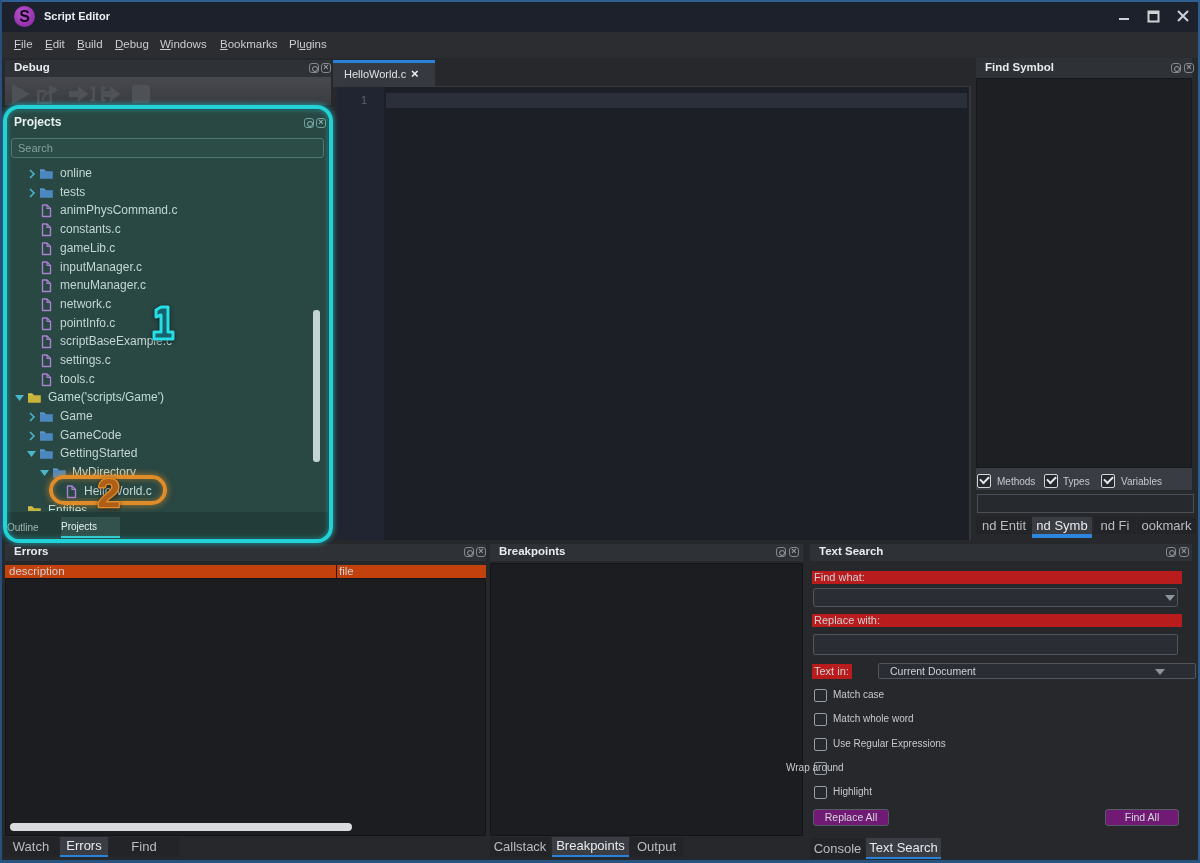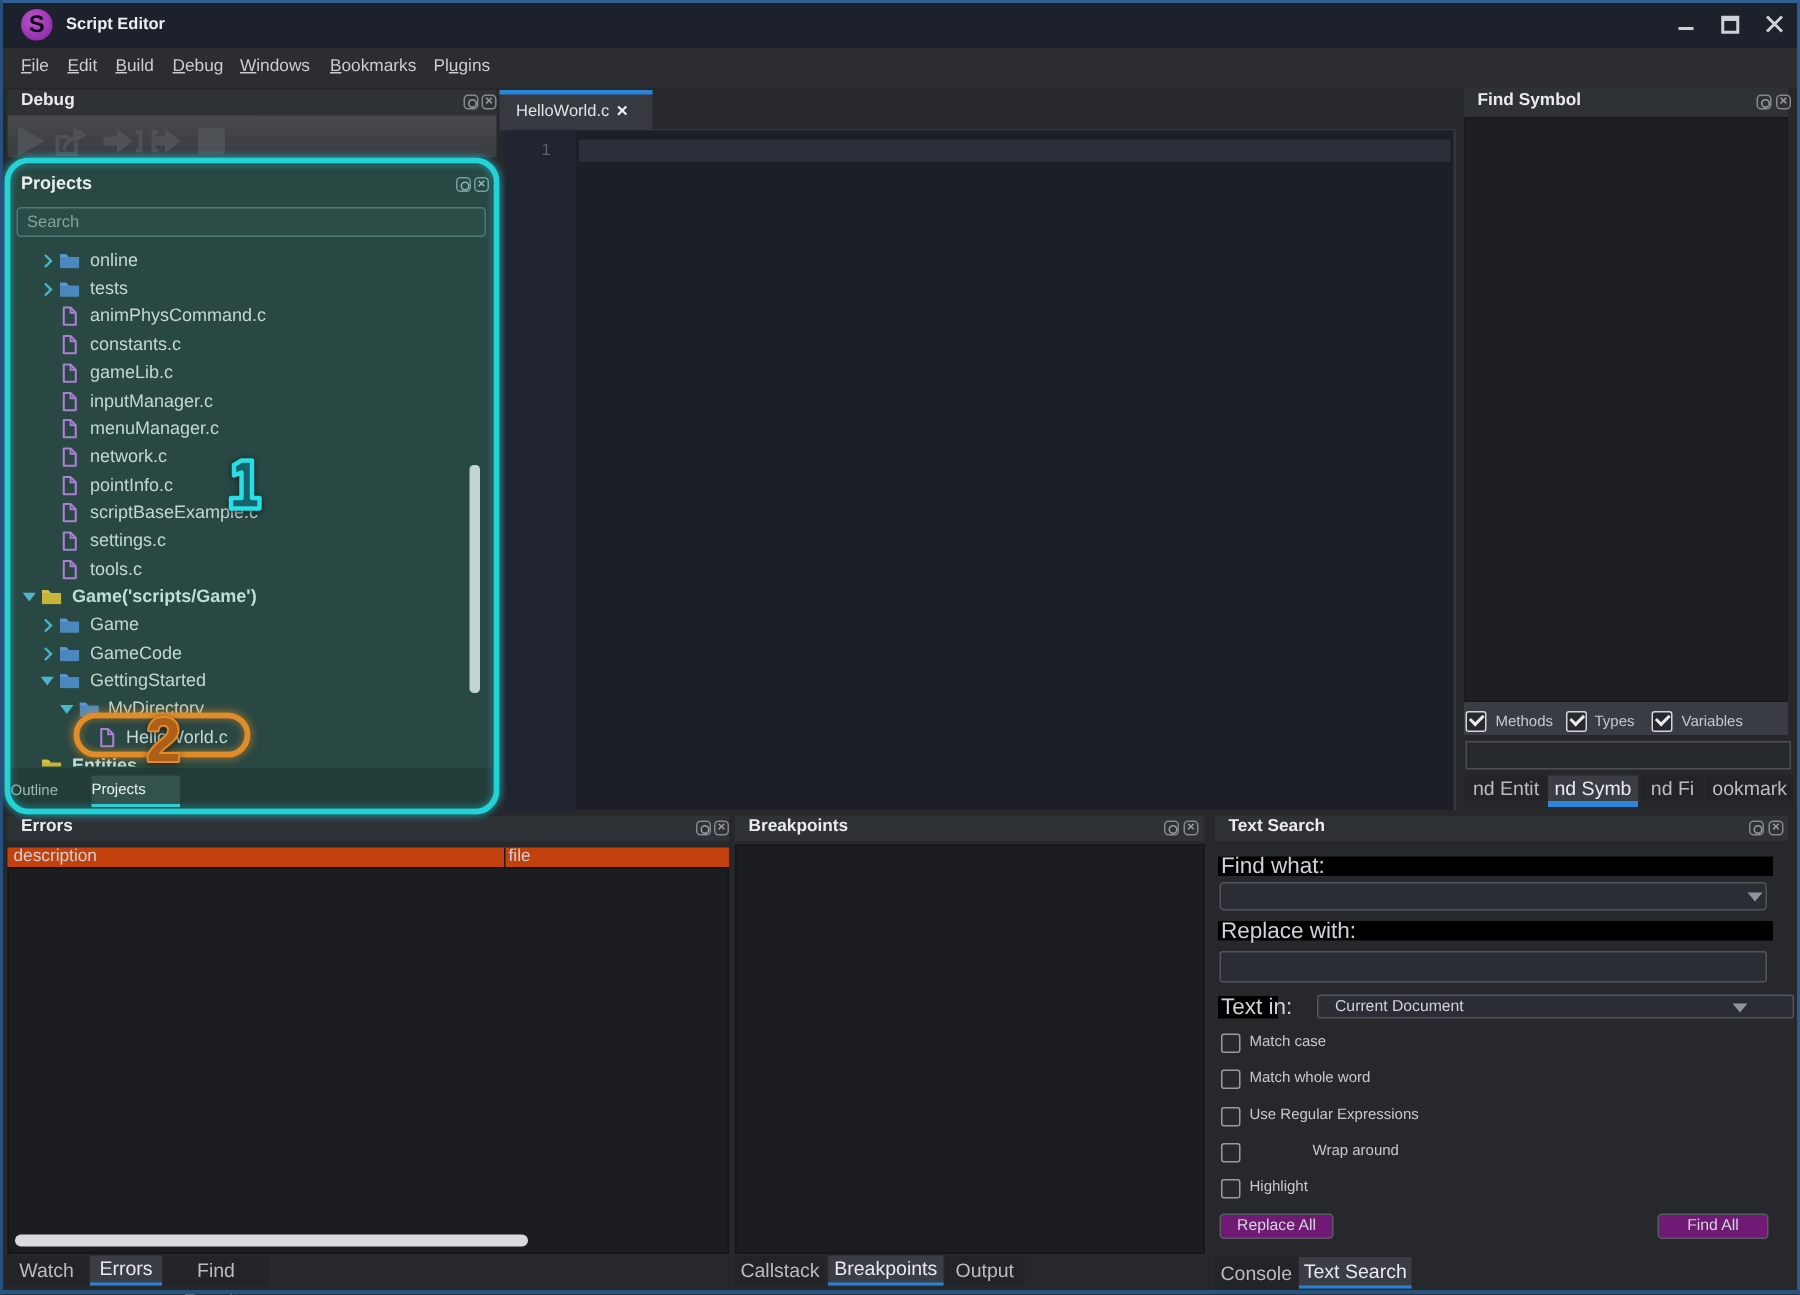--- a/index.html
+++ b/index.html
@@ -40,33 +40,33 @@
 #errbody{left:5px;top:578px;width:481px;height:258px;background:#1b1d21;border:1px solid #131519}
 #errscroll{left:10px;top:823px;width:342px;height:8px;background:#d9dbde;border-radius:4px}
 #bphdr{left:490px;top:544px;width:313px}
 #bpbody{left:490px;top:563px;width:313px;height:273px;background:#1b1d21;border:1px solid #131519}
 #tshdr{left:810px;top:544px;width:382px}
 #tsbody{left:810px;top:561px;width:382px;height:275px;background:#26282c}
 
 .tab{position:absolute;font-size:13px;color:#b9bcc1;background:#222428;text-align:center}
 .tab.act{background:#3a3d44;color:#e8eaed;border-bottom:2px solid #2a82d8}
 
-.lblbar{position:absolute;background:#000000;color:#cfd2d6;font-size:15px;padding-left:2px}
+.lblbar{position:absolute;background:#b91c1c;color:#cfd2d6;font-size:11px;padding-left:2px}
 .inp{position:absolute;background:#2a2d33;border:1px solid #51555c;border-radius:3px}
 .cb{position:absolute;width:13px;height:13px;background:#26292e;border:1px solid #989ca3;border-radius:2px}
 .cblbl{position:absolute;color:#c6c9cd;font-size:10px}
 .cb.chk{border-color:#d3d6da}
 .cb.chk::after{content:"";position:absolute;left:2px;top:1px;width:7px;height:4px;border-left:2px solid #e8eaee;border-bottom:2px solid #e8eaee;transform:rotate(-45deg)}
 .btn{position:absolute;background:#701a75;border:1px solid #575c63;border-radius:3px;color:#d4d7da;font-size:10.5px;text-align:center;line-height:15px}
 
 #projpanel{left:7px;top:110px;width:321px;height:428px;background:#294743}
 #projhl{left:3px;top:105px;width:330px;height:438px;border:4px solid #21d2d6;border-radius:16px;box-shadow:0 0 5px 1px rgba(30,205,210,.6), inset 0 0 5px 1px rgba(30,205,210,.45)}
 #psearch{left:11px;top:138px;width:313px;height:20px;background:#2c4c48;border:1px solid #4c7a74;border-radius:3px;color:#7fa39d;font-size:11px;padding:3px 0 0 6px}
 .trow{position:absolute;height:19px;color:#c3d7d3;font-size:12px;white-space:nowrap}
-.trow.b{font-weight:bold;color:#bfdeda}
+.trow.b{font-weight:normal;color:#bfdeda}
 #ptabs{left:7px;top:512px;width:321px;height:26px;background:#223c39}
 .ptab{position:absolute;font-size:10px;color:#9cb8b3;text-align:left;background:#223c39}
 .ptab.act{background:#33514d;color:#e8f2f0;border-bottom:2px solid #35cdd0}
 #pscroll{left:313px;top:310px;width:7px;height:152px;background:#c3d5d2;border-radius:3px}
 .tsvg{position:absolute}
 </style>
 </head>
 <body>
 <div class="abs" id="titlebar"></div>
 <div class="abs" id="menubar"></div>
@@ -175,21 +175,21 @@
 <svg class="abs" style="left:1154px;top:668px" width="12" height="8">
     <path d="M1 1 L6 7 L11 1 Z" fill="#8e949b"></path>
   </svg>
 <div class="cb" style="left:814px;top:689px"></div>
 <div class="cblbl" style="left:833px;top:689px">Match case</div>
 <div class="cb" style="left:814px;top:713px"></div>
 <div class="cblbl" style="left:833px;top:713px">Match whole word</div>
 <div class="cb" style="left:814px;top:738px"></div>
 <div class="cblbl" style="left:833px;top:738px">Use Regular Expressions</div>
 <div class="cb" style="left:814px;top:762px"></div>
-<div class="cblbl" style="left:875px;top:762px">Wrap around</div>
+<div class="cblbl" style="left:786px;top:762px">Wrap around</div>
 <div class="cb" style="left:814px;top:786px"></div>
 <div class="cblbl" style="left:833px;top:786px">Highlight</div>
 <div class="btn" style="left:813px;top:809px;width:76px;height:17px">Replace All</div>
 <div class="btn" style="left:1105px;top:809px;width:74px;height:17px">Find All</div>
 
 <div class="tab" style="left:3px;top:837px;width:56px;height:20px;line-height:20px">Watch</div>
 <div class="tab act" style="left:60px;top:837px;width:48px;height:20px;line-height:18px">Errors</div>
 <div class="tab" style="left:109px;top:837px;width:70px;height:20px;line-height:20px">Find Results</div>
 <div class="tab" style="left:490px;top:837px;width:60px;height:20px;line-height:20px">Callstack</div>
 <div class="tab act" style="left:552px;top:837px;width:77px;height:20px;line-height:18px">Breakpoints</div>

